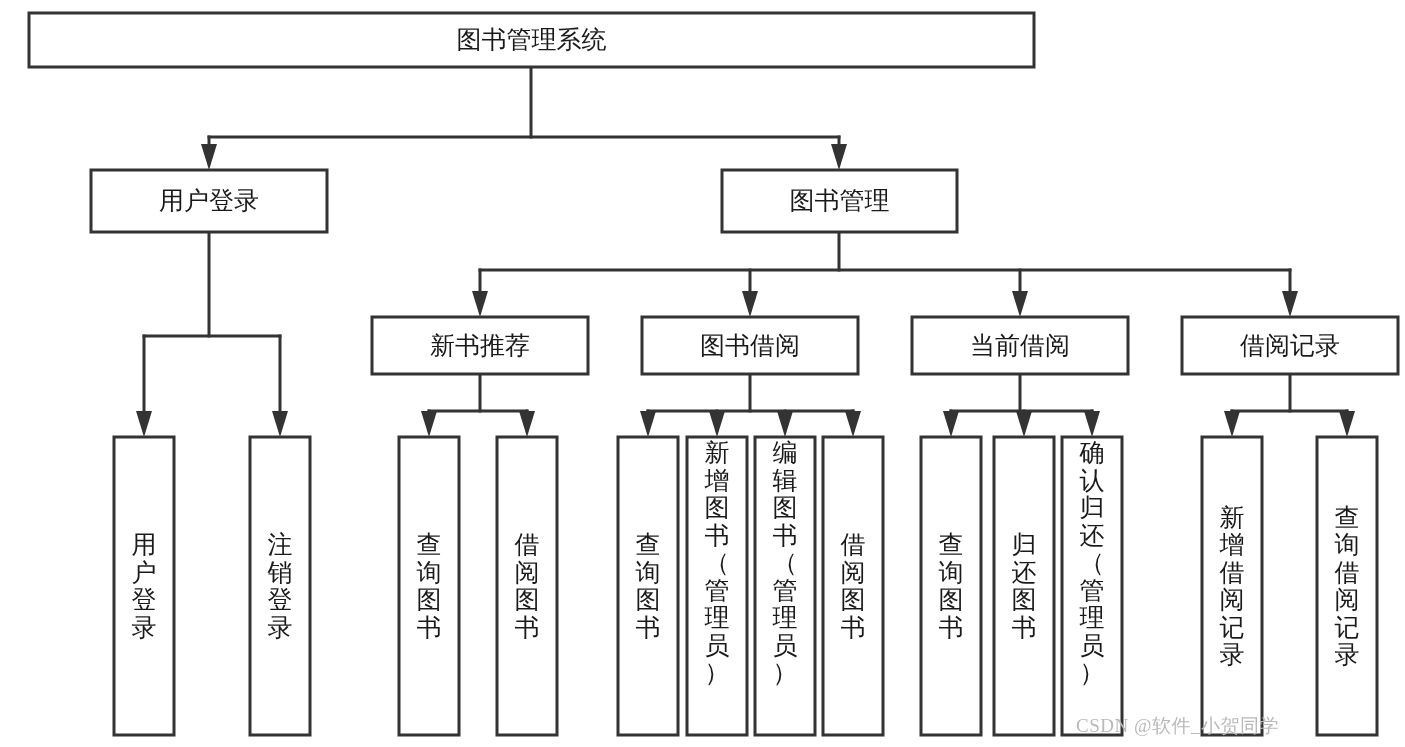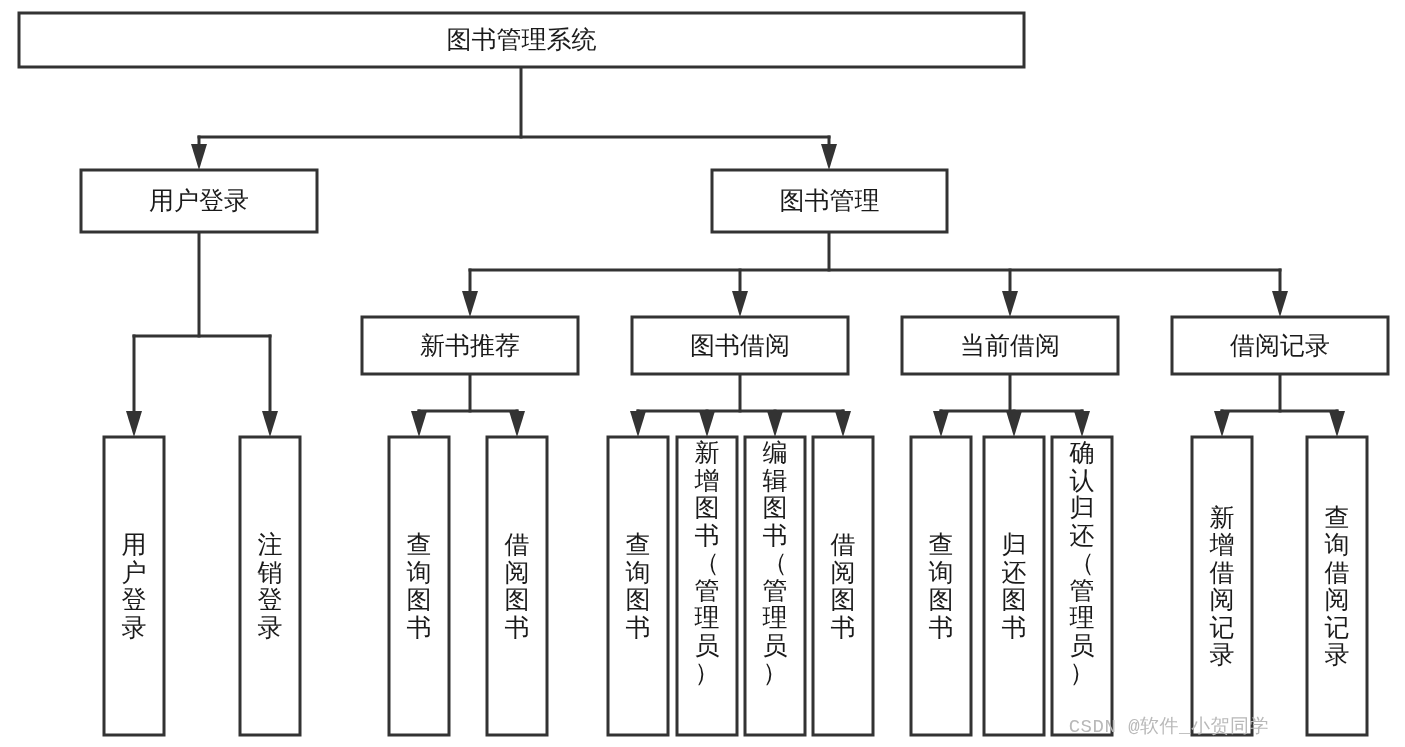--- a/index.html
+++ b/index.html
@@ -9,21 +9,21 @@
   }
   body {
     width: 1405px;
     height: 747px;
     position: relative;
     font-family: "DejaVu Sans", "Liberation Sans", sans-serif;
     overflow: hidden;
   }
   #diagram-root {
     position: absolute;
-    left: 0;
+    left: 10px;
     top: 0;
     width: 1279px;
     height: 747px;
   }
   svg.flow {
     display: block;
     width: 1405px;
     height: 747px;
   }
   .node-rect {
@@ -53,21 +53,21 @@
     stroke-linecap: square;
   }
   .arrow-head {
     fill: #333333;
     stroke: none;
   }
   .watermark {
     position: absolute;
     right: 10px;
     bottom: 8px;
-    font-family: Liberation Mono, monospace;
+    font-family: Liberation Serif, serif;
     font-size: 19px;
     color: #b9b9b9;
     white-space: nowrap;
     letter-spacing: 0.5px;
   }
 </style>
 </head>
 <body>
 
 <div id="diagram-root">

